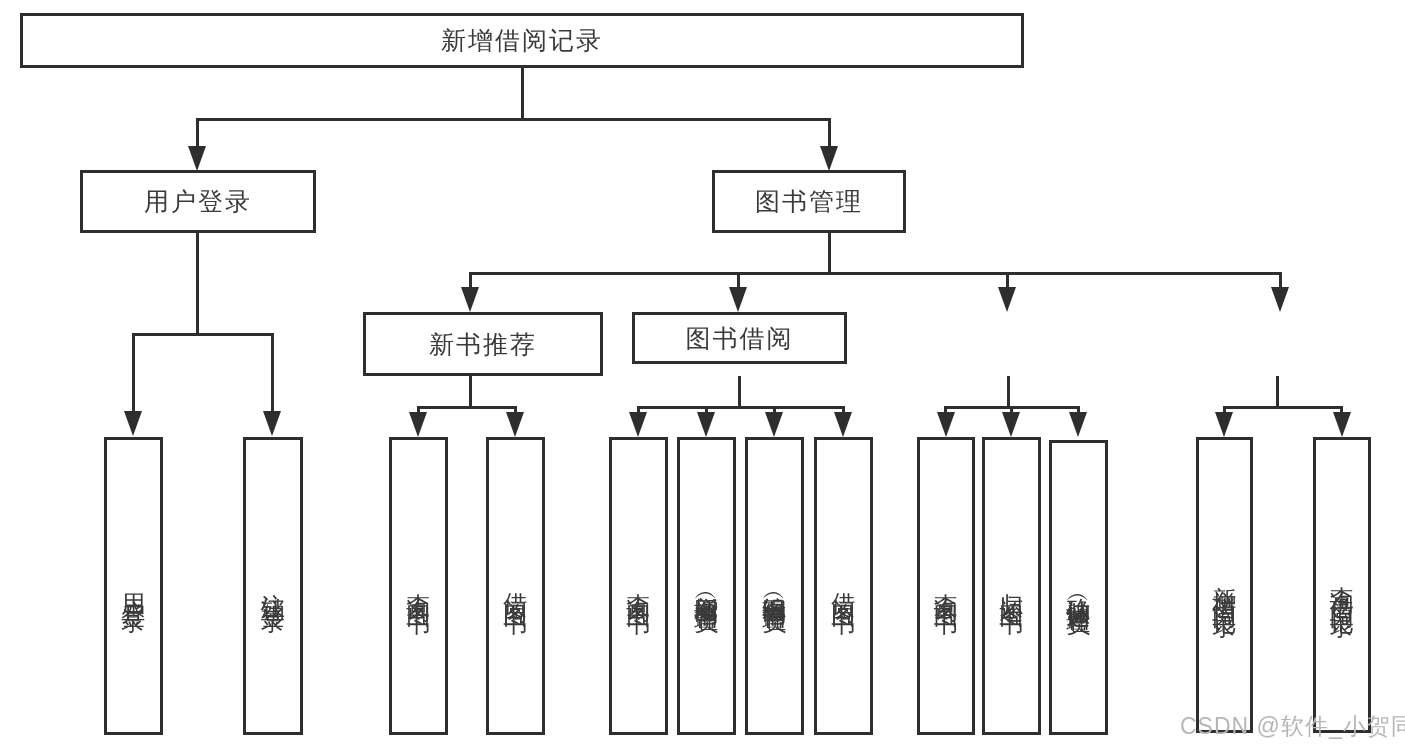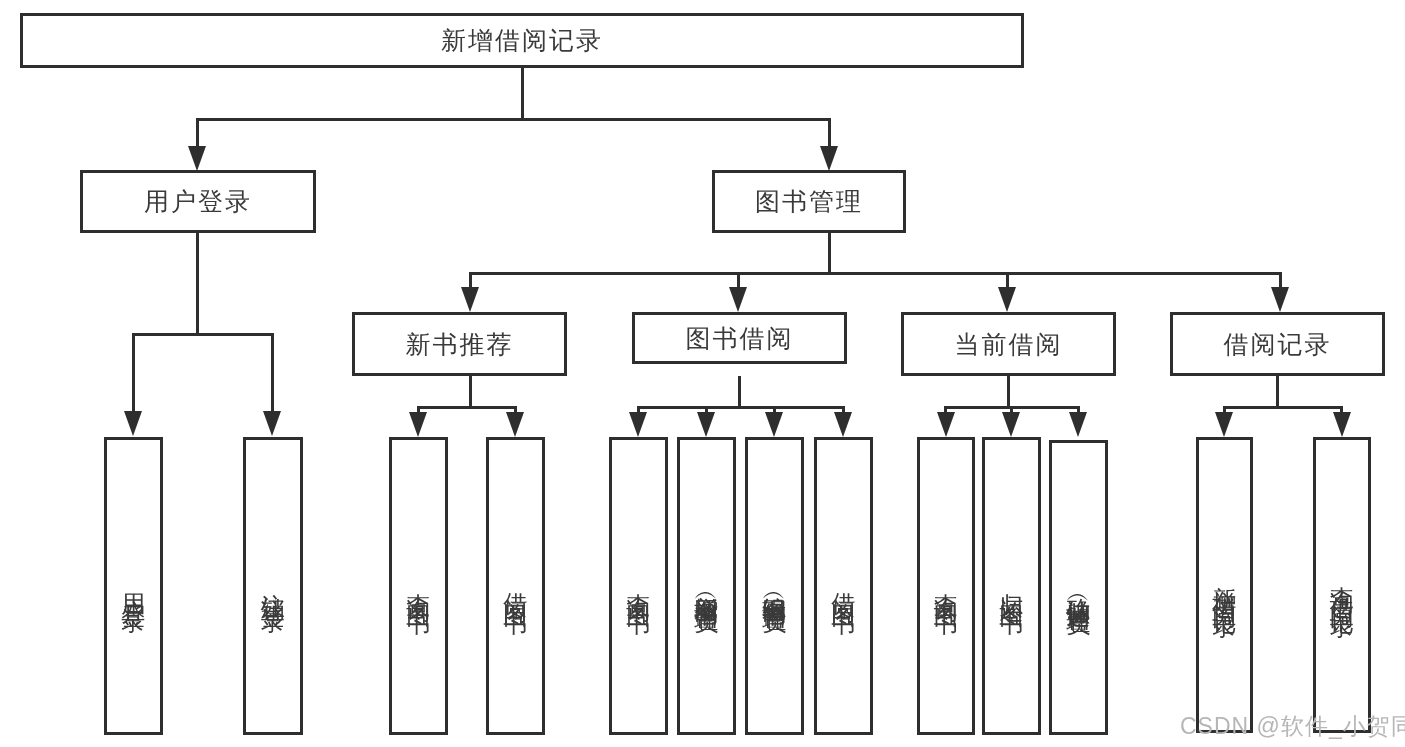--- a/index.html
+++ b/index.html
@@ -66,31 +66,25 @@
   <div class="hl" style="left:469px;top:272px;width:813px"></div>
   <div class="vl" style="left:469px;top:272px;height:18px"></div>
   <div class="ar" style="left:461px;top:287px"></div>
   <div class="vl" style="left:737px;top:272px;height:18px"></div>
   <div class="ar" style="left:729px;top:287px"></div>
   <div class="vl" style="left:1006px;top:272px;height:18px"></div>
   <div class="ar" style="left:998px;top:287px"></div>
   <div class="vl" style="left:1279px;top:272px;height:18px"></div>
   <div class="ar" style="left:1271px;top:287px"></div>
 
-  <div class="hbox" style="left:352px;top:312px;width:215px;height:64px">
+  <div class="hbox" style="left:363px;top:312px;width:240px;height:64px">
     <span>新书推荐</span>
   </div>
   <div class="hbox" style="left:632px;top:312px;width:215px;height:52px">
     <span>图书借阅</span>
-  </div>
-  <div class="hbox" style="left:901px;top:312px;width:215px;height:64px">
-    <span>当前借阅</span>
-  </div>
-  <div class="hbox" style="left:1170px;top:312px;width:215px;height:64px">
-    <span>借阅记录</span>
   </div>
 
   <div class="vl" style="left:469px;top:376px;height:33px"></div>
   <div class="hl" style="left:417px;top:406px;width:100px"></div>
   <div class="vl" style="left:417px;top:406px;height:10px"></div>
   <div class="ar" style="left:409px;top:412px"></div>
   <div class="vl" style="left:514px;top:406px;height:10px"></div>
   <div class="ar" style="left:506px;top:412px"></div>
 
   <div class="vl" style="left:738px;top:376px;height:33px"></div>

